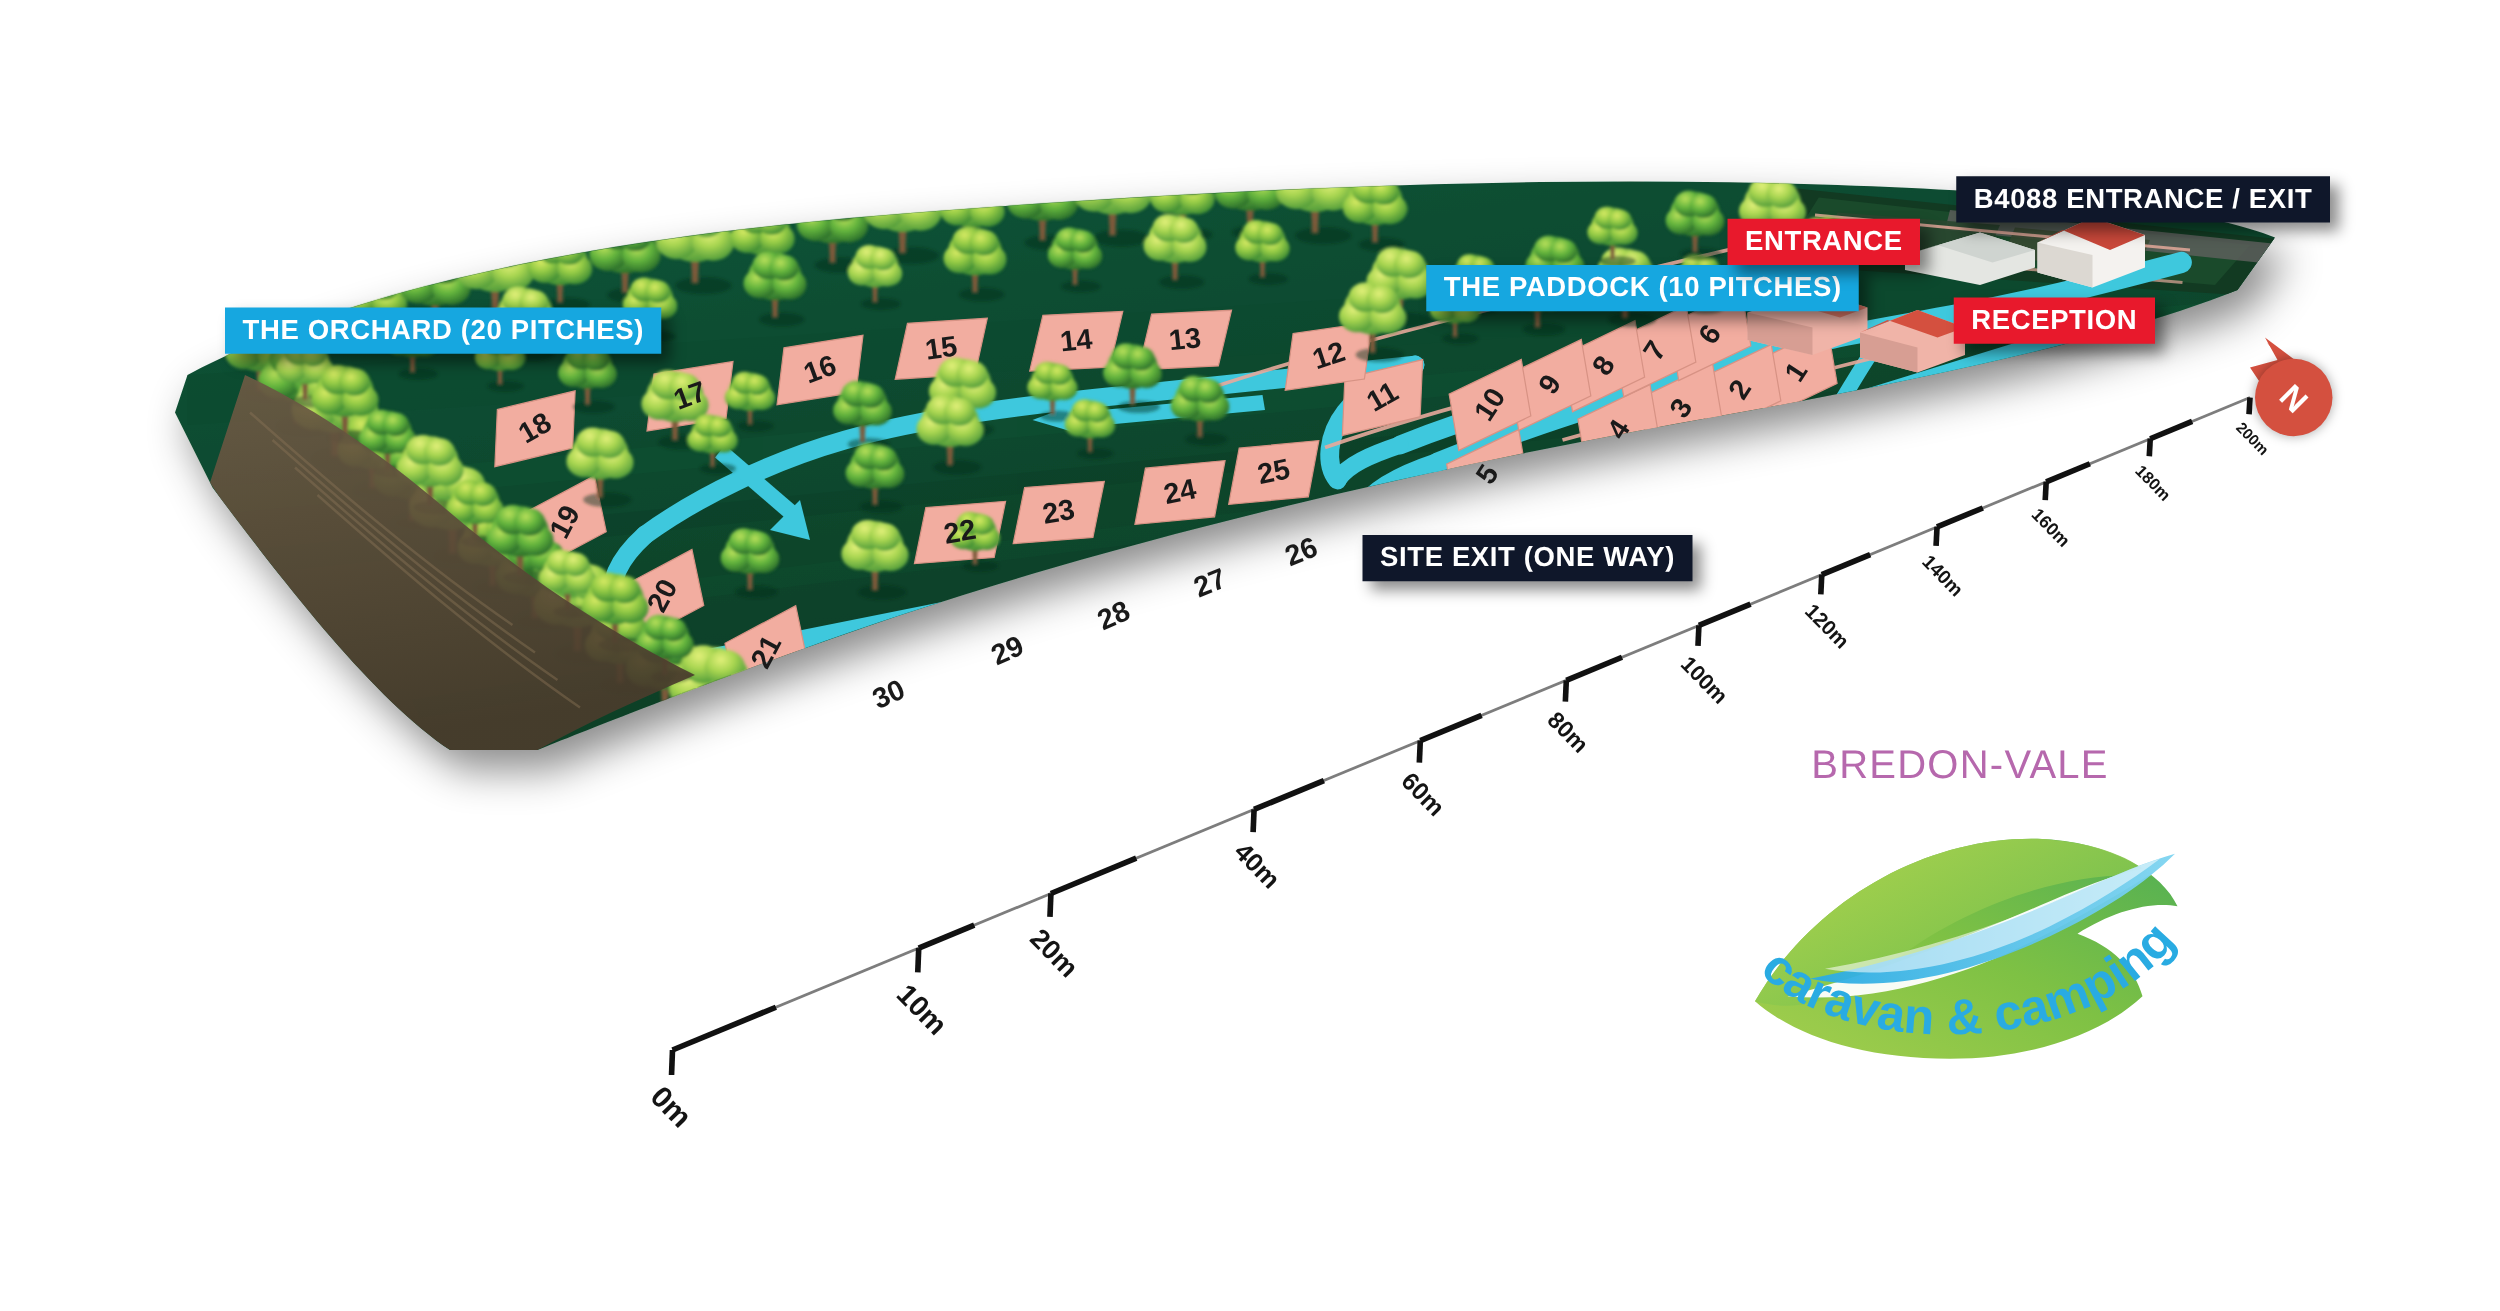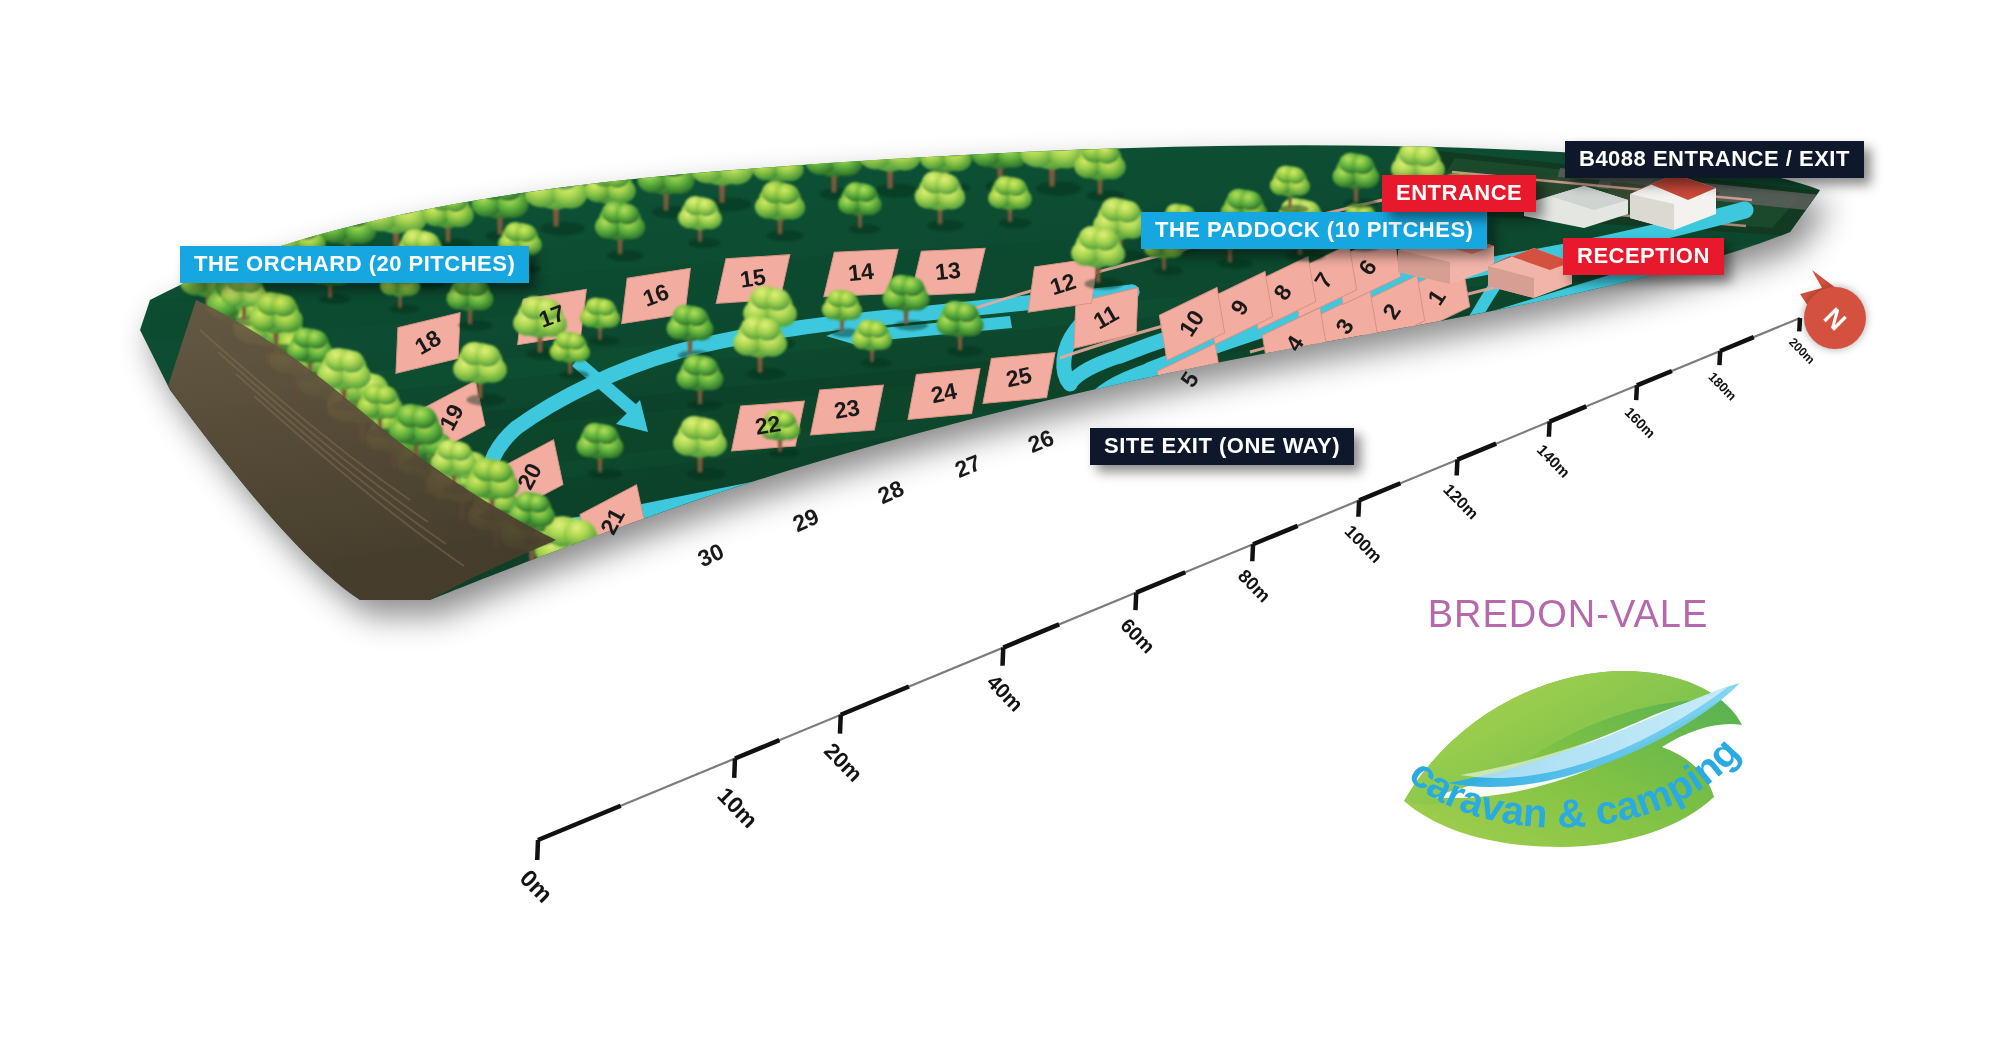--- a/index.html
+++ b/index.html
@@ -47,21 +47,21 @@
   }
   #north .n-letter{
     color:#fff;font-weight:bold;font-size:26px;
     transform:rotate(-135deg);font-family:"Liberation Sans", sans-serif;
   }
 
   
   #logo{position:absolute;left:1390px;top:593px;width:360px;height:270px;}
   #logo-word{
     position:absolute;left:8px;top:0;width:340px;text-align:center;
-    color:#b668ad;font-size:38px;letter-spacing:1px;
+    color:#b668ad;font-size:32px;letter-spacing:1px;
     font-family:"Liberation Sans", sans-serif;font-weight:400;
   }
   #logo-mark{position:absolute;left:0;top:58px;width:360px;height:210px;}
 
   
   .tick-label{
     position:absolute;color:#141414;font-size:20px;font-weight:bold;
     font-family:"Liberation Sans", sans-serif;
     transform-origin:0 0;white-space:nowrap;
   }

